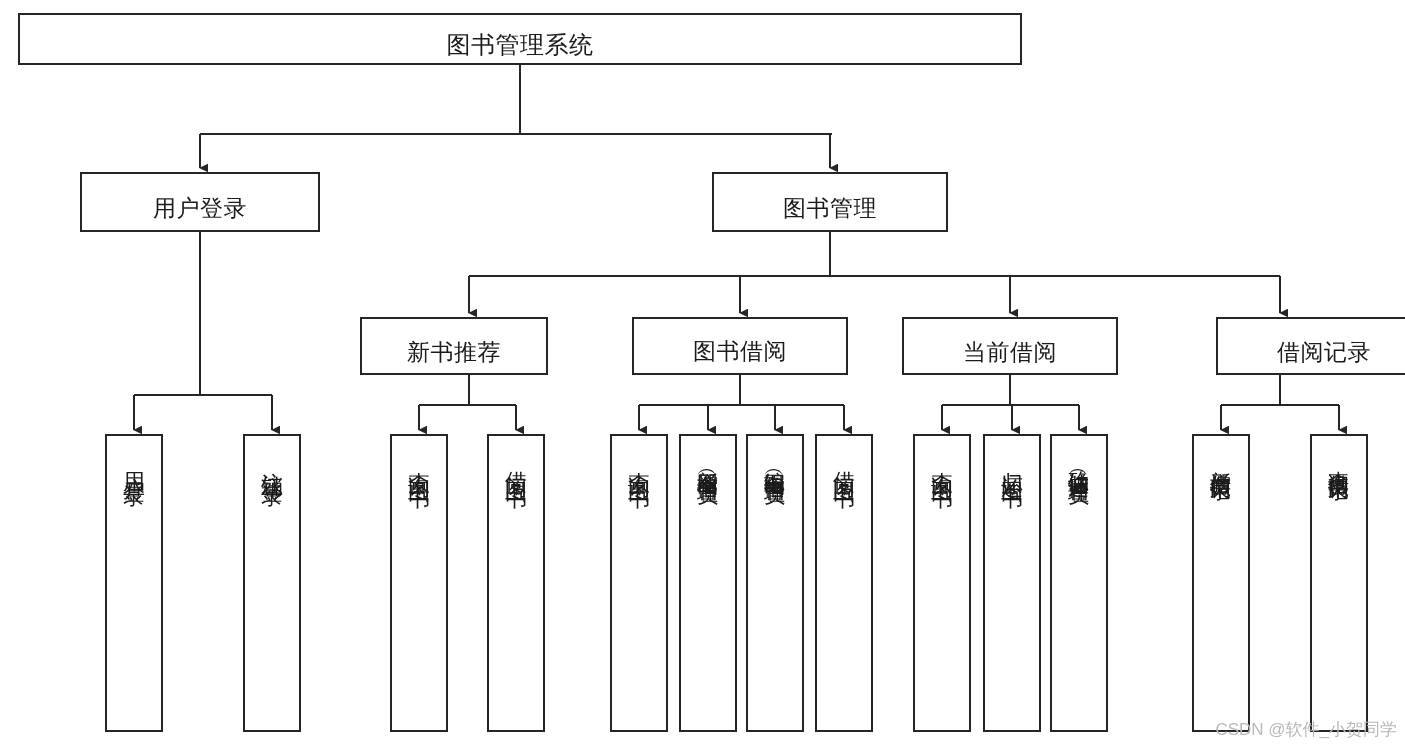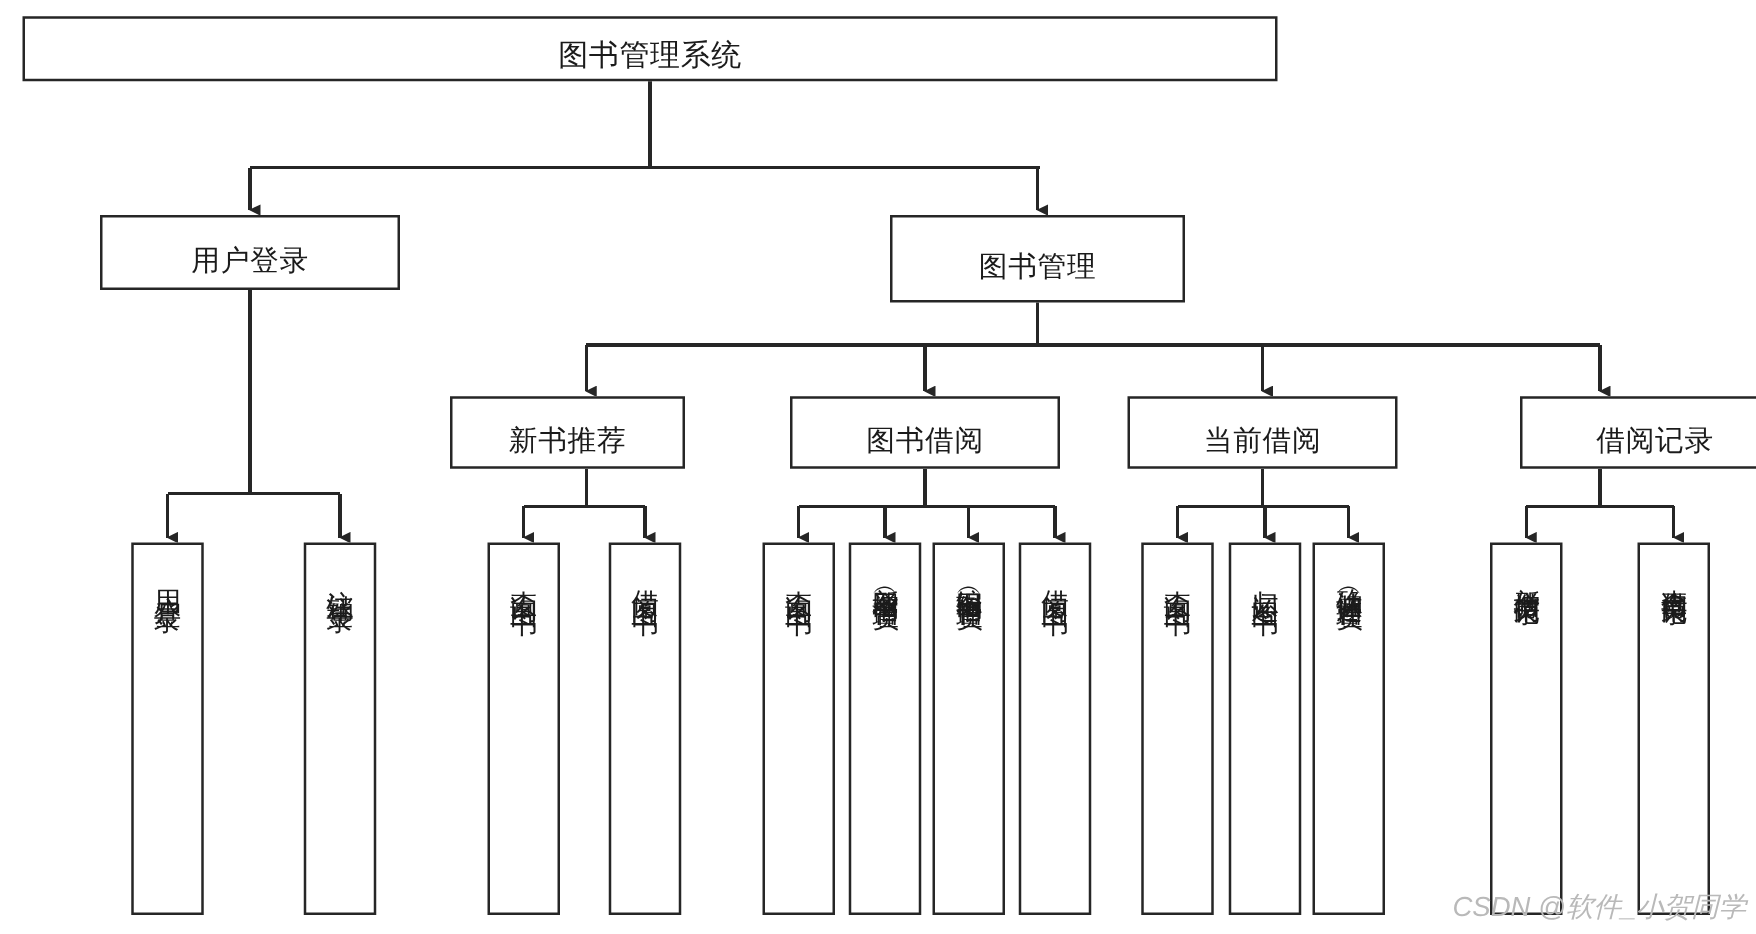--- a/index.html
+++ b/index.html
@@ -67,25 +67,24 @@
     white-space: nowrap;
   }
   .node.vert.long .node-label {
     font-size: 21px;
     letter-spacing: 2px;
   }
   #watermark {
     position: absolute;
     right: 8px;
     bottom: 6px;
-    font-size: 22px;
+    font-size: 17px;
     color: #b9b9b9;
     white-space: nowrap;
     z-index: 5;
-    font-style: italic;
   }
 </style>
 </head>
 <body>
 
 <div id="diagram-root">
 
   <svg id="edge-layer" viewBox="0 0 1405 747" width="1405" height="747" xmlns="http://www.w3.org/2000/svg">
     <defs>
       <marker id="arrowhead" markerWidth="10" markerHeight="10" refX="4.5" refY="8.4" orient="auto" markerUnits="userSpaceOnUse">
@@ -136,28 +135,28 @@
     </g>
   </svg>
 
   <div class="node horiz root" style="left:18px; top:13px; width:1004px; height:52px;">
     <span class="node-label">图书管理系统</span>
   </div>
 
   <div class="node horiz" style="left:80px; top:172px; width:240px; height:60px;">
     <span class="node-label">用户登录</span>
   </div>
-  <div class="node horiz" style="left:712px; top:172px; width:236px; height:70px;">
+  <div class="node horiz" style="left:712px; top:172px; width:236px; height:60px;">
     <span class="node-label">图书管理</span>
   </div>
 
   <div class="node horiz" style="left:360px; top:317px; width:188px; height:58px;">
     <span class="node-label">新书推荐</span>
   </div>
-  <div class="node horiz" style="left:632px; top:317px; width:216px; height:58px;">
+  <div class="node horiz" style="left:632px; top:317px; width:216px; height:58px;font-family:Liberation Serif, serif;">
     <span class="node-label">图书借阅</span>
   </div>
   <div class="node horiz" style="left:902px; top:317px; width:216px; height:58px;">
     <span class="node-label">当前借阅</span>
   </div>
   <div class="node horiz" style="left:1216px; top:317px; width:216px; height:58px;">
     <span class="node-label">借阅记录</span>
   </div>
 
   <div class="node vert" style="left:105px; top:434px; width:58px; height:298px;">

